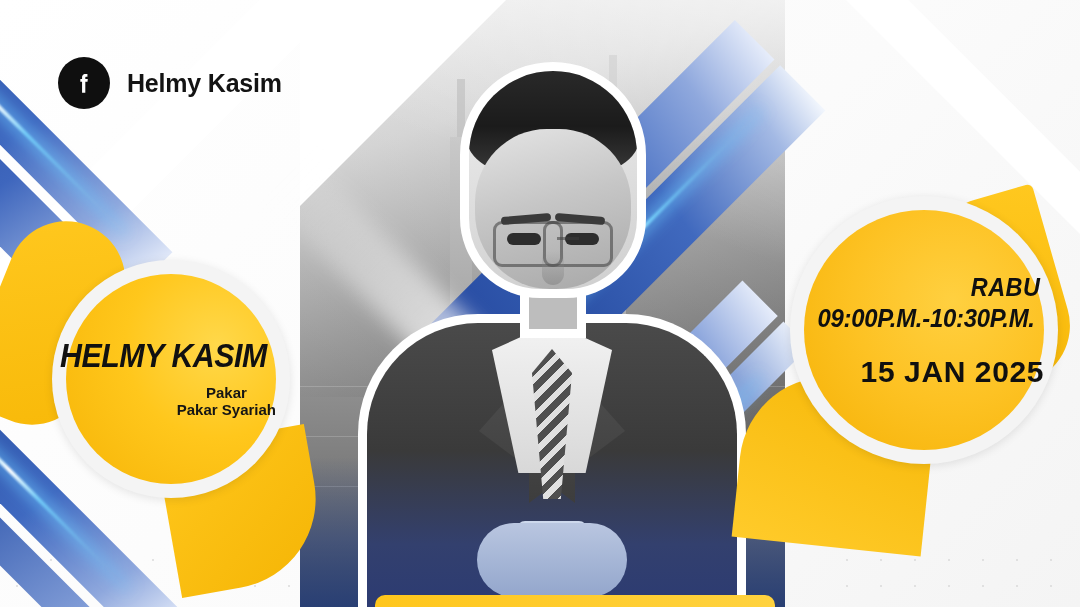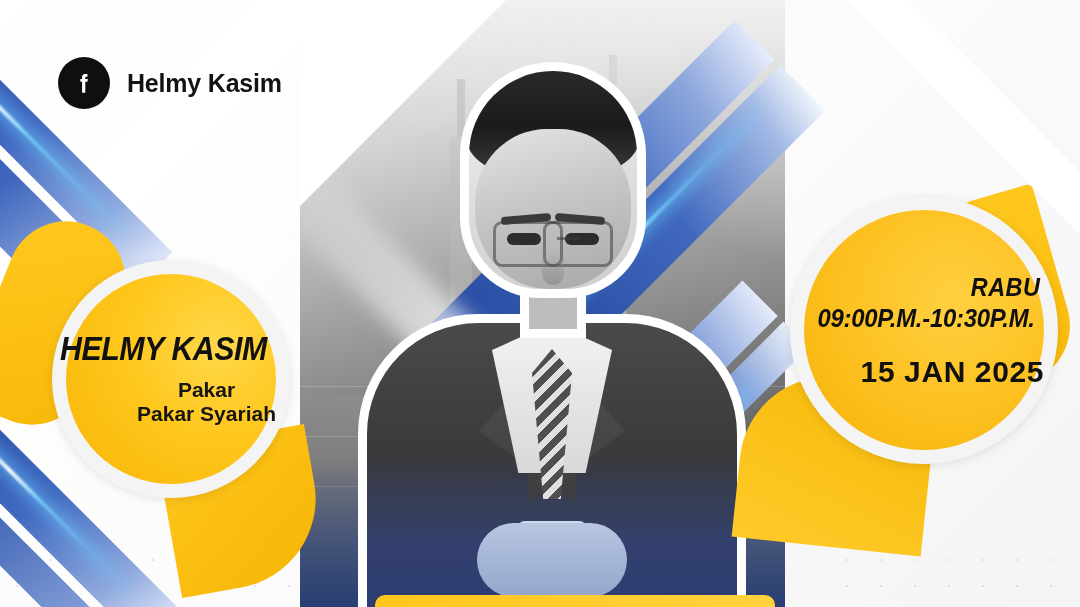--- a/index.html
+++ b/index.html
@@ -158,21 +158,21 @@
     background:radial-gradient(circle at 62% 38%, #FFD040 0%, #FDC223 48%, #F5B104 100%);
   }
 
   
   .name-main{
     font-size:33px;font-weight:bold;font-style:italic;color:#111111;
     letter-spacing:-.5px;line-height:1;
     transform:scaleX(.92);white-space:nowrap;
   }
   .name-sub{
-    margin-top:13px;font-size:21px;font-weight:bold;color:#151515;
+    margin-top:13px;font-size:15px;font-weight:bold;color:#151515;
     line-height:1.12;
   }
   .name-sub span{display:block;}
 
   .date-day{
     font-size:26px;font-weight:bold;font-style:italic;color:#101010;
     letter-spacing:.5px;line-height:1;transform:scaleX(.9);
   }
   .date-time{
     margin-top:5px;font-size:26px;font-weight:bold;font-style:italic;color:#101010;

